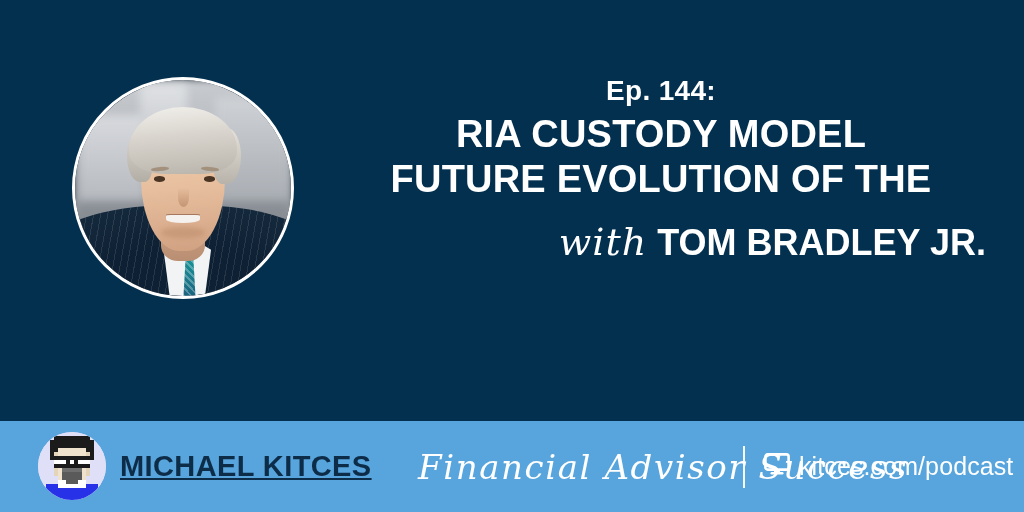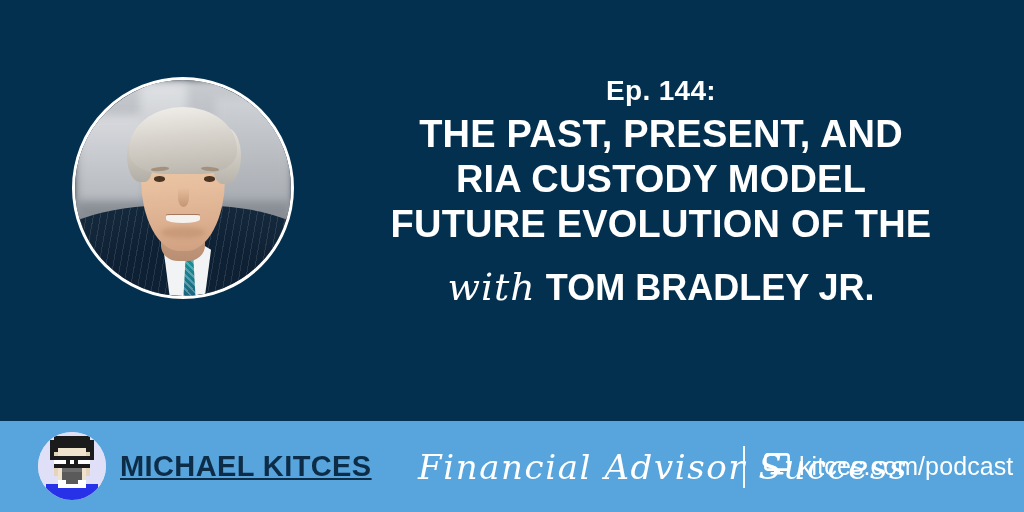--- a/index.html
+++ b/index.html
@@ -241,20 +241,21 @@
     letter-spacing: 0.2px;
     text-transform: uppercase;
   }
   .ep-title .tline { display: block; }
   .guest-line {
     margin-top: 18px;
     font-size: 36px;
     font-weight: 700;
     line-height: 44px;
     white-space: nowrap;
+    text-align: right;
   }
   .with-word {
     font-family: "DejaVu Serif", serif;
     font-style: italic;
     font-weight: 400;
     font-size: 38px;
     letter-spacing: 1px;
     padding-right: 10px;
   }
   .guest-name { text-transform: uppercase; }
@@ -369,21 +370,20 @@
         <div class="eye-r"></div>
         <div class="nose"></div>
         <div class="mouth"></div>
         <div class="chin-shadow"></div>
       </div>
     </div>
 
     <div class="title-block">
       <div class="ep-label">Ep. 144:</div>
       <div class="ep-title">
-        <span class="tline">THE PAST, PRESENT, AND</span>
         <span class="tline">RIA CUSTODY MODEL</span>
         <span class="tline">FUTURE EVOLUTION OF THE</span>
       </div>
       <div class="guest-line">
         <span class="with-word">with</span><span class="guest-name">TOM BRADLEY JR.</span>
       </div>
     </div>
   </div>
 
   <div class="footer">

